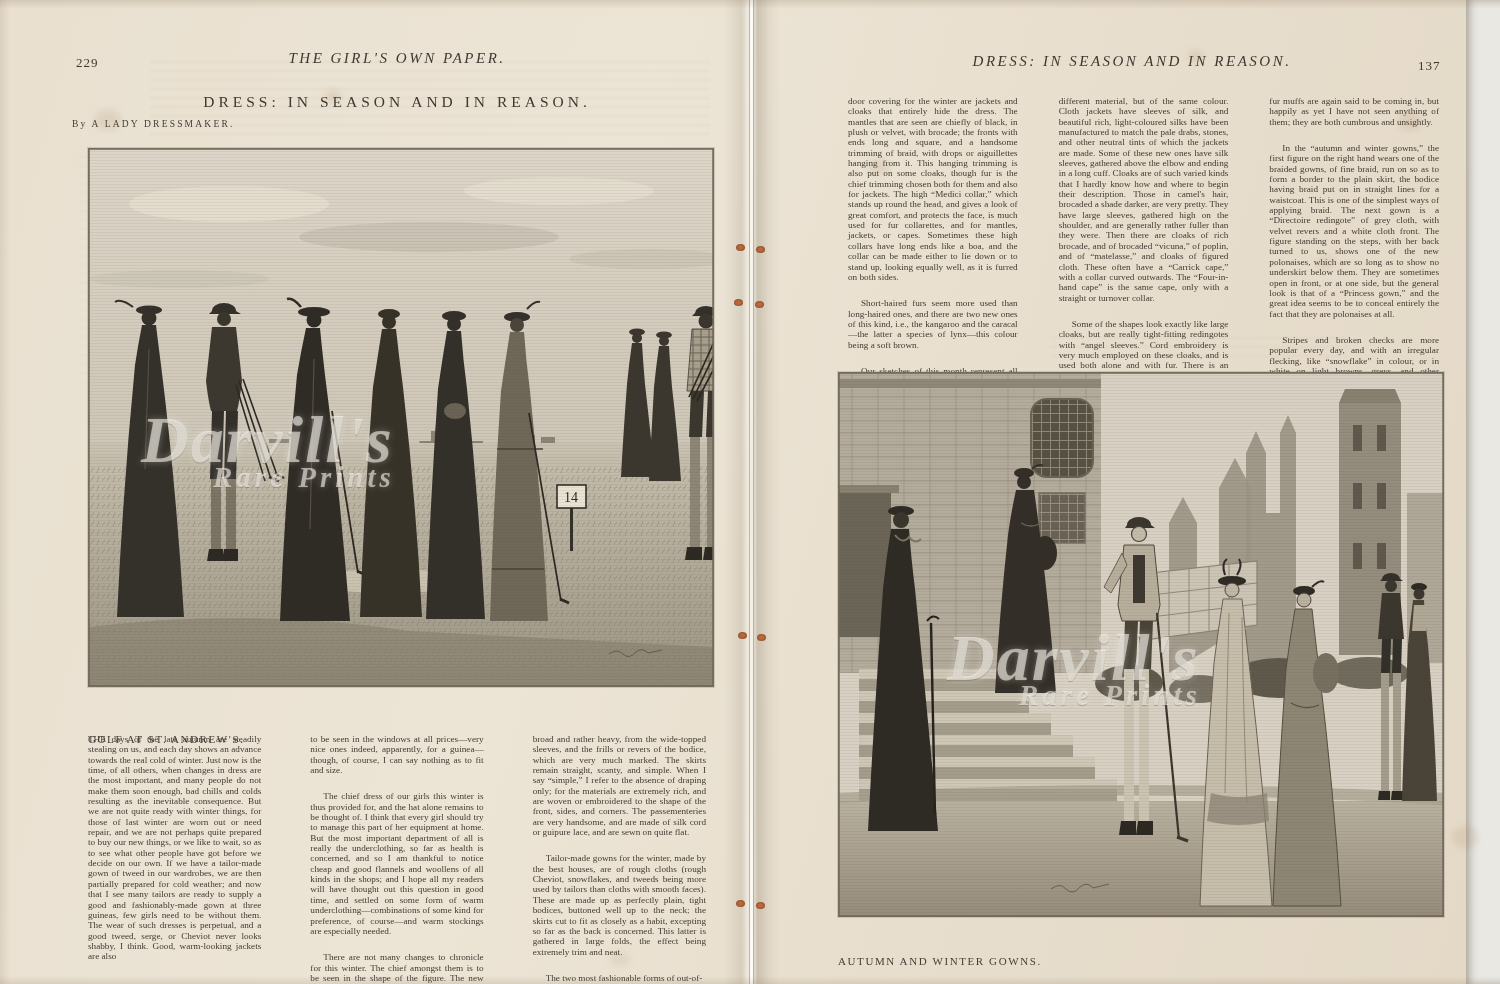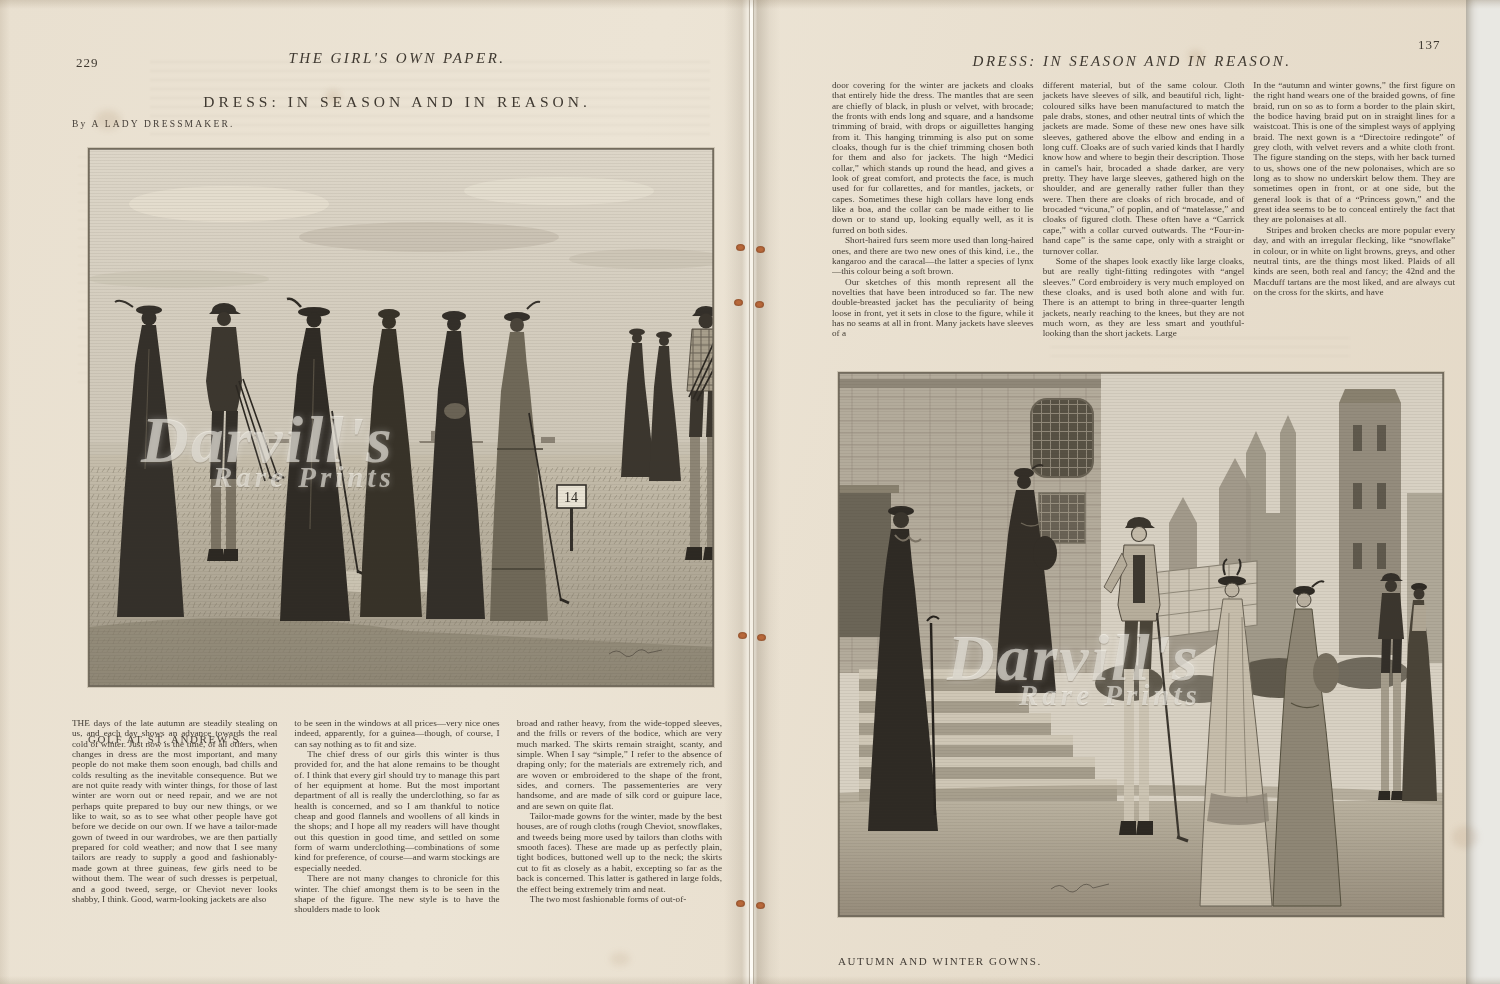--- a/index.html
+++ b/index.html
@@ -9,21 +9,21 @@
   .abs{position:absolute;}
   
   .pagenum{font-size:13px;letter-spacing:1px;}
   .running{font-style:italic;font-size:15px;letter-spacing:2.5px;text-align:center;}
   .art-title{font-size:15.5px;letter-spacing:4px;text-align:center;}
   .byline{font-size:9.5px;letter-spacing:2.2px;text-align:left;color:#46403а;color:#46403a;}
   .caption{font-size:11px;letter-spacing:1.6px;text-align:left;color:#453f38;margin-top:41px;}
   
   .cols{display:flex;}
   .col{font-size:9.2px;line-height:10.35px;text-align:justify;color:#413b33;}
-  .col .para{margin:0;text-indent:13px;}
+  .col .para{margin:16px;text-indent:13px;}
   .col .para:first-child{text-indent:0;}
   
   .engraving{border:1px solid #746c5d;box-shadow:0 0 0 1px rgba(120,110,92,.25), inset 0 0 18px rgba(70,62,50,.25);
              background:#d2cbbd;overflow:hidden;}
   .engraving svg{display:block;}
   .hatch{position:absolute;inset:0;pointer-events:none;
          background:repeating-linear-gradient(0deg,rgba(62,54,42,.07) 0 1px,transparent 1px 3px);}
   
   .wm{position:absolute;font-style:italic;font-weight:bold;color:rgba(252,250,243,.58);
       text-shadow:0 1px 1px rgba(92,80,62,.35),0 0 7px rgba(255,255,255,.30);line-height:1;}
@@ -192,33 +192,34 @@
         <p class="para">There are not many changes to chronicle for this winter. The chief amongst them is to be seen in the shape of the figure. The new style is to have the shoulders made to look</p>
       </div>
     <div class="col" style="flex:1;">
         <p class="para">broad and rather heavy, from the wide-topped sleeves, and the frills or revers of the bodice, which are very much marked. The skirts remain straight, scanty, and simple. When I say “simple,” I refer to the absence of draping only; for the materials are extremely rich, and are woven or embroidered to the shape of the front, sides, and corners. The passementeries are very handsome, and are made of silk cord or guipure lace, and are sewn on quite flat.</p>
         <p class="para">Tailor-made gowns for the winter, made by the best houses, are of rough cloths (rough Cheviot, snowflakes, and tweeds being more used by tailors than cloths with smooth faces). These are made up as perfectly plain, tight bodices, buttoned well up to the neck; the skirts cut to fit as closely as a habit, excepting so far as the back is concerned. This latter is gathered in large folds, the effect being extremely trim and neat.</p>
         <p class="para">The two most fashionable forms of out-of-</p>
       </div>
   </div>
 
   <div class="abs running" style="left:832px;top:53px;width:600px;">DRESS:  IN  SEASON  AND  IN  REASON.</div>
-  <div class="abs pagenum" style="left:1418px;top:37px;">137</div>
+  <div class="abs pagenum" style="left:1418px;top:58px;">137</div>
 
   <div class="abs cols" style="left:832px;top:80px;width:623px;height:303px;gap:9px;">
     <div class="col" style="flex:1;">
         <p class="para">door covering for the winter are jackets and cloaks that entirely hide the dress. The mantles that are seen are chiefly of black, in plush or velvet, with brocade; the fronts with ends long and square, and a handsome trimming of braid, with drops or aiguillettes hanging from it. This hanging trimming is also put on some cloaks, though fur is the chief trimming chosen both for them and also for jackets. The high “Medici collar,” which stands up round the head, and gives a look of great comfort, and protects the face, is much used for fur collarettes, and for mantles, jackets, or capes. Sometimes these high collars have long ends like a boa, and the collar can be made either to lie down or to stand up, looking equally well, as it is furred on both sides.</p>
         <p class="para">Short-haired furs seem more used than long-haired ones, and there are two new ones of this kind, i.e., the kangaroo and the caracal—the latter a species of lynx—this colour being a soft brown.</p>
         <p class="para">Our sketches of this month represent all the novelties that have been introduced so far. The new double-breasted jacket has the peculiarity of being loose in front, yet it sets in close to the figure, while it has no seams at all in front. Many jackets have sleeves of a</p>
       </div>
     <div class="col" style="flex:1;">
         <p class="para">different material, but of the same colour. Cloth jackets have sleeves of silk, and beautiful rich, light-coloured silks have been manufactured to match the pale drabs, stones, and other neutral tints of which the jackets are made. Some of these new ones have silk sleeves, gathered above the elbow and ending in a long cuff. Cloaks are of such varied kinds that I hardly know how and where to begin their description. Those in camel's hair, brocaded a shade darker, are very pretty. They have large sleeves, gathered high on the shoulder, and are generally rather fuller than they were. Then there are cloaks of rich brocade, and of brocaded “vicuna,” of poplin, and of “matelasse,” and cloaks of figured cloth. These often have a “Carrick cape,” with a collar curved outwards. The “Four-in-hand cape” is the same cape, only with a straight or turnover collar.</p>
         <p class="para">Some of the shapes look exactly like large cloaks, but are really tight-fitting redingotes with “angel sleeves.” Cord embroidery is very much employed on these cloaks, and is used both alone and with fur. There is an attempt to bring in three-quarter length jackets, nearly reaching to the knees, but they are not much worn, as they are less smart and youthful-looking than the short jackets. Large</p>
       </div>
     <div class="col" style="flex:1;">
+        <p class="para">fur muffs are again said to be coming in, but happily as yet I have not seen anything of them; they are both cumbrous and unsightly.</p>
         <p class="para">In the “autumn and winter gowns,” the first figure on the right hand wears one of the braided gowns, of fine braid, run on so as to form a border to the plain skirt, the bodice having braid put on in straight lines for a waistcoat. This is one of the simplest ways of applying braid. The next gown is a “Directoire redingote” of grey cloth, with velvet revers and a white cloth front. The figure standing on the steps, with her back turned to us, shows one of the new polonaises, which are so long as to show no underskirt below them. They are sometimes open in front, or at one side, but the general look is that of a “Princess gown,” and the great idea seems to be to conceal entirely the fact that they are polonaises at all.</p>
         <p class="para">Stripes and broken checks are more popular every day, and with an irregular flecking, like “snowflake” in colour, or in white on light browns, greys, and other neutral tints, are the things most liked. Plaids of all kinds are seen, both real and fancy; the 42nd and the Macduff tartans are the most liked, and are always cut on the cross for the skirts, and have</p>
       </div>
   </div>
 
   <div class="abs engraving" style="left:838px;top:372px;width:604px;height:543px;">
     <svg width="604" height="543" viewBox="0 0 604 543">
       <defs>
         <linearGradient id="gr2" x1="0" y1="0" x2="0" y2="1">
             <stop offset="0" stop-color="#b9b19f"></stop>

